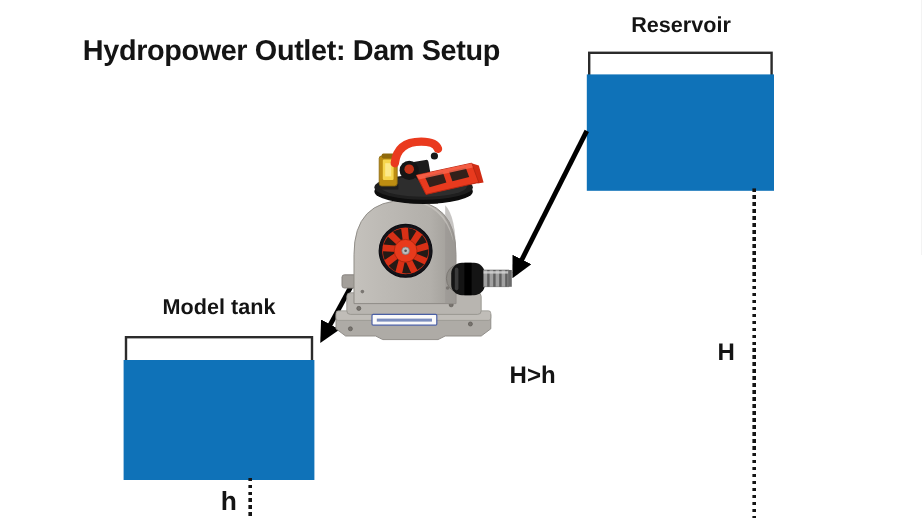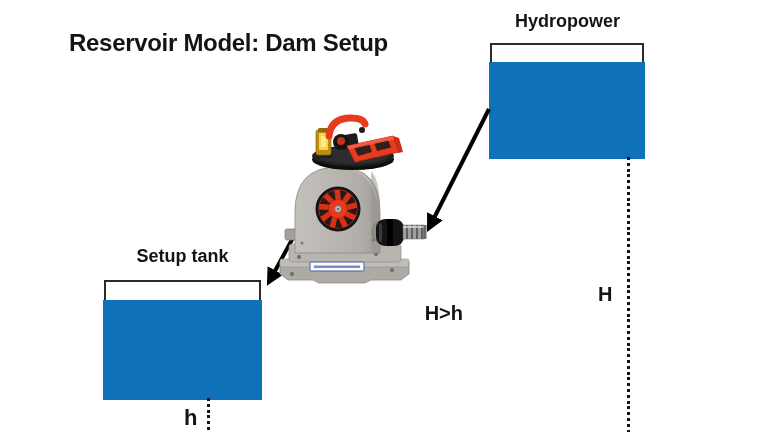--- a/index.html
+++ b/index.html
@@ -12,30 +12,30 @@
   .water{position:absolute;left:-3px;right:-3px;bottom:-3px;background:var(--water,#0f72b8);}
   .dotline{width:3px;background-image:repeating-linear-gradient(to bottom,var(--ink,#141414) 0 3px,transparent 3px 5.8px);}
   .tank-label{text-align:center;font-size:18px;}
   svg{display:block;}
 </style>
 </head>
 <body>
 
 <div class="canvas">
 
-  <div class="abs lbl title">Reservoir Model: Dam Setup</div>
+  <div class="abs lbl title">Hydropower Outlet: Dam Setup</div>
 
-  <div class="abs lbl tank-label" style="left:490px;top:12px;width:155px;">Hydropower</div>
+  <div class="abs lbl tank-label" style="left:490px;top:12px;width:155px;">Reservoir</div>
   <div class="abs tank" style="left:490px;top:43px;width:154px;height:115px;">
     <div class="water" style="top:17px;"></div>
   </div>
   <div class="abs dotline" style="left:627px;top:157px;height:275px;"></div>
   <div class="abs lbl" style="left:598px;top:284px;font-size:20px;">H</div>
 
-  <div class="abs lbl tank-label" style="left:104px;top:247px;width:157px;">Setup tank</div>
+  <div class="abs lbl tank-label" style="left:104px;top:247px;width:157px;">Model tank</div>
   <div class="abs tank" style="left:104px;top:280px;width:157px;height:119px;">
     <div class="water" style="top:18px;"></div>
   </div>
   <div class="abs dotline" style="left:207px;top:398px;height:34px;"></div>
   <div class="abs lbl" style="left:184px;top:407px;font-size:22px;">h</div>
 
   <div class="abs lbl" style="left:403px;top:303px;width:60px;text-align:right;font-size:20px;">H&gt;h</div>
 
   <svg class="abs" style="left:0;top:0;" width="768" height="432" viewBox="0 0 768 432">
     <defs>

